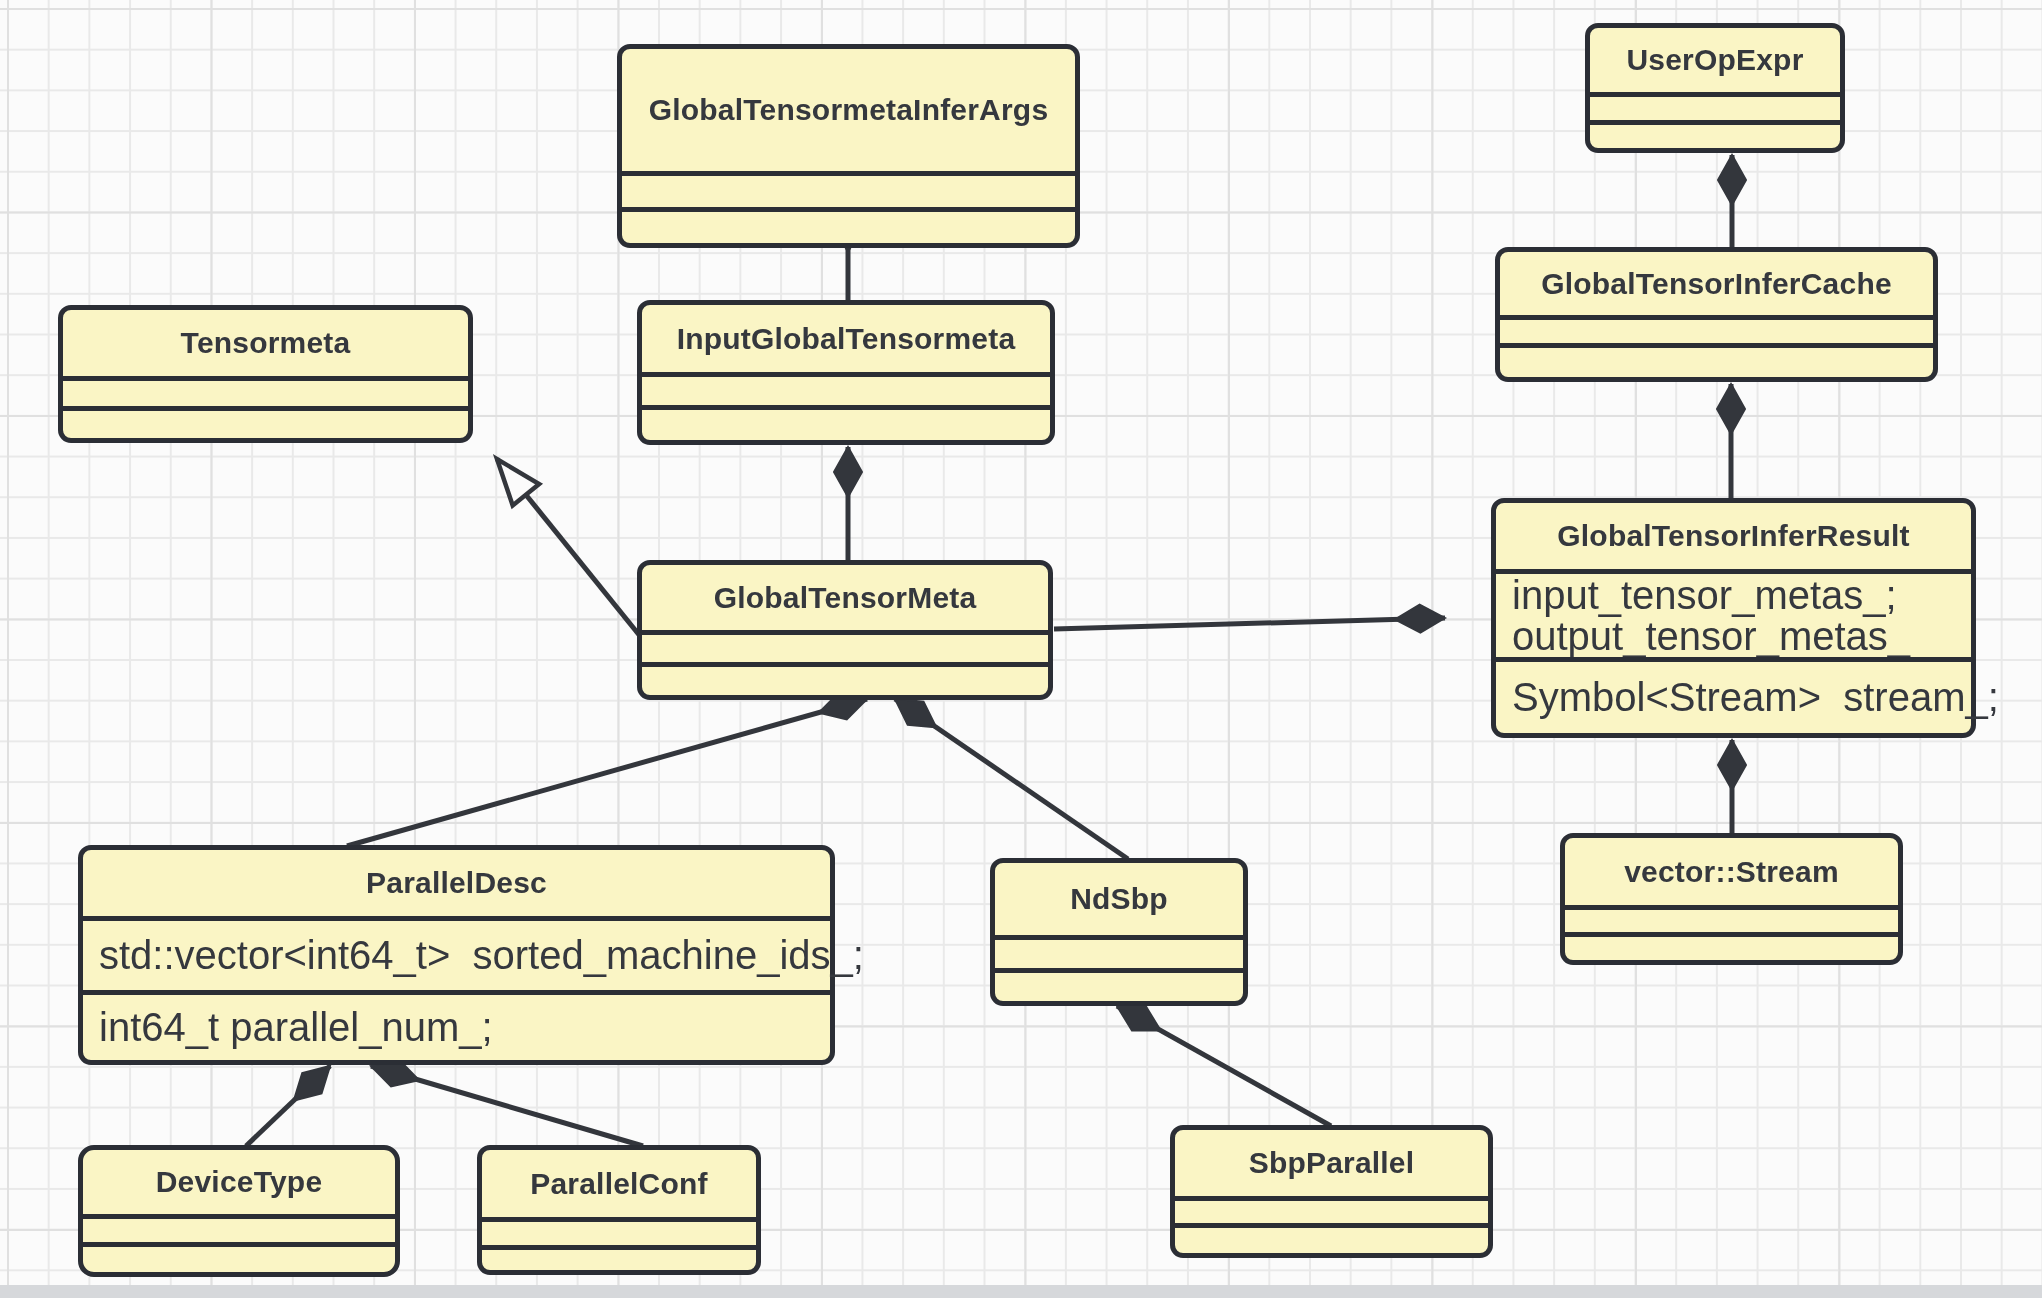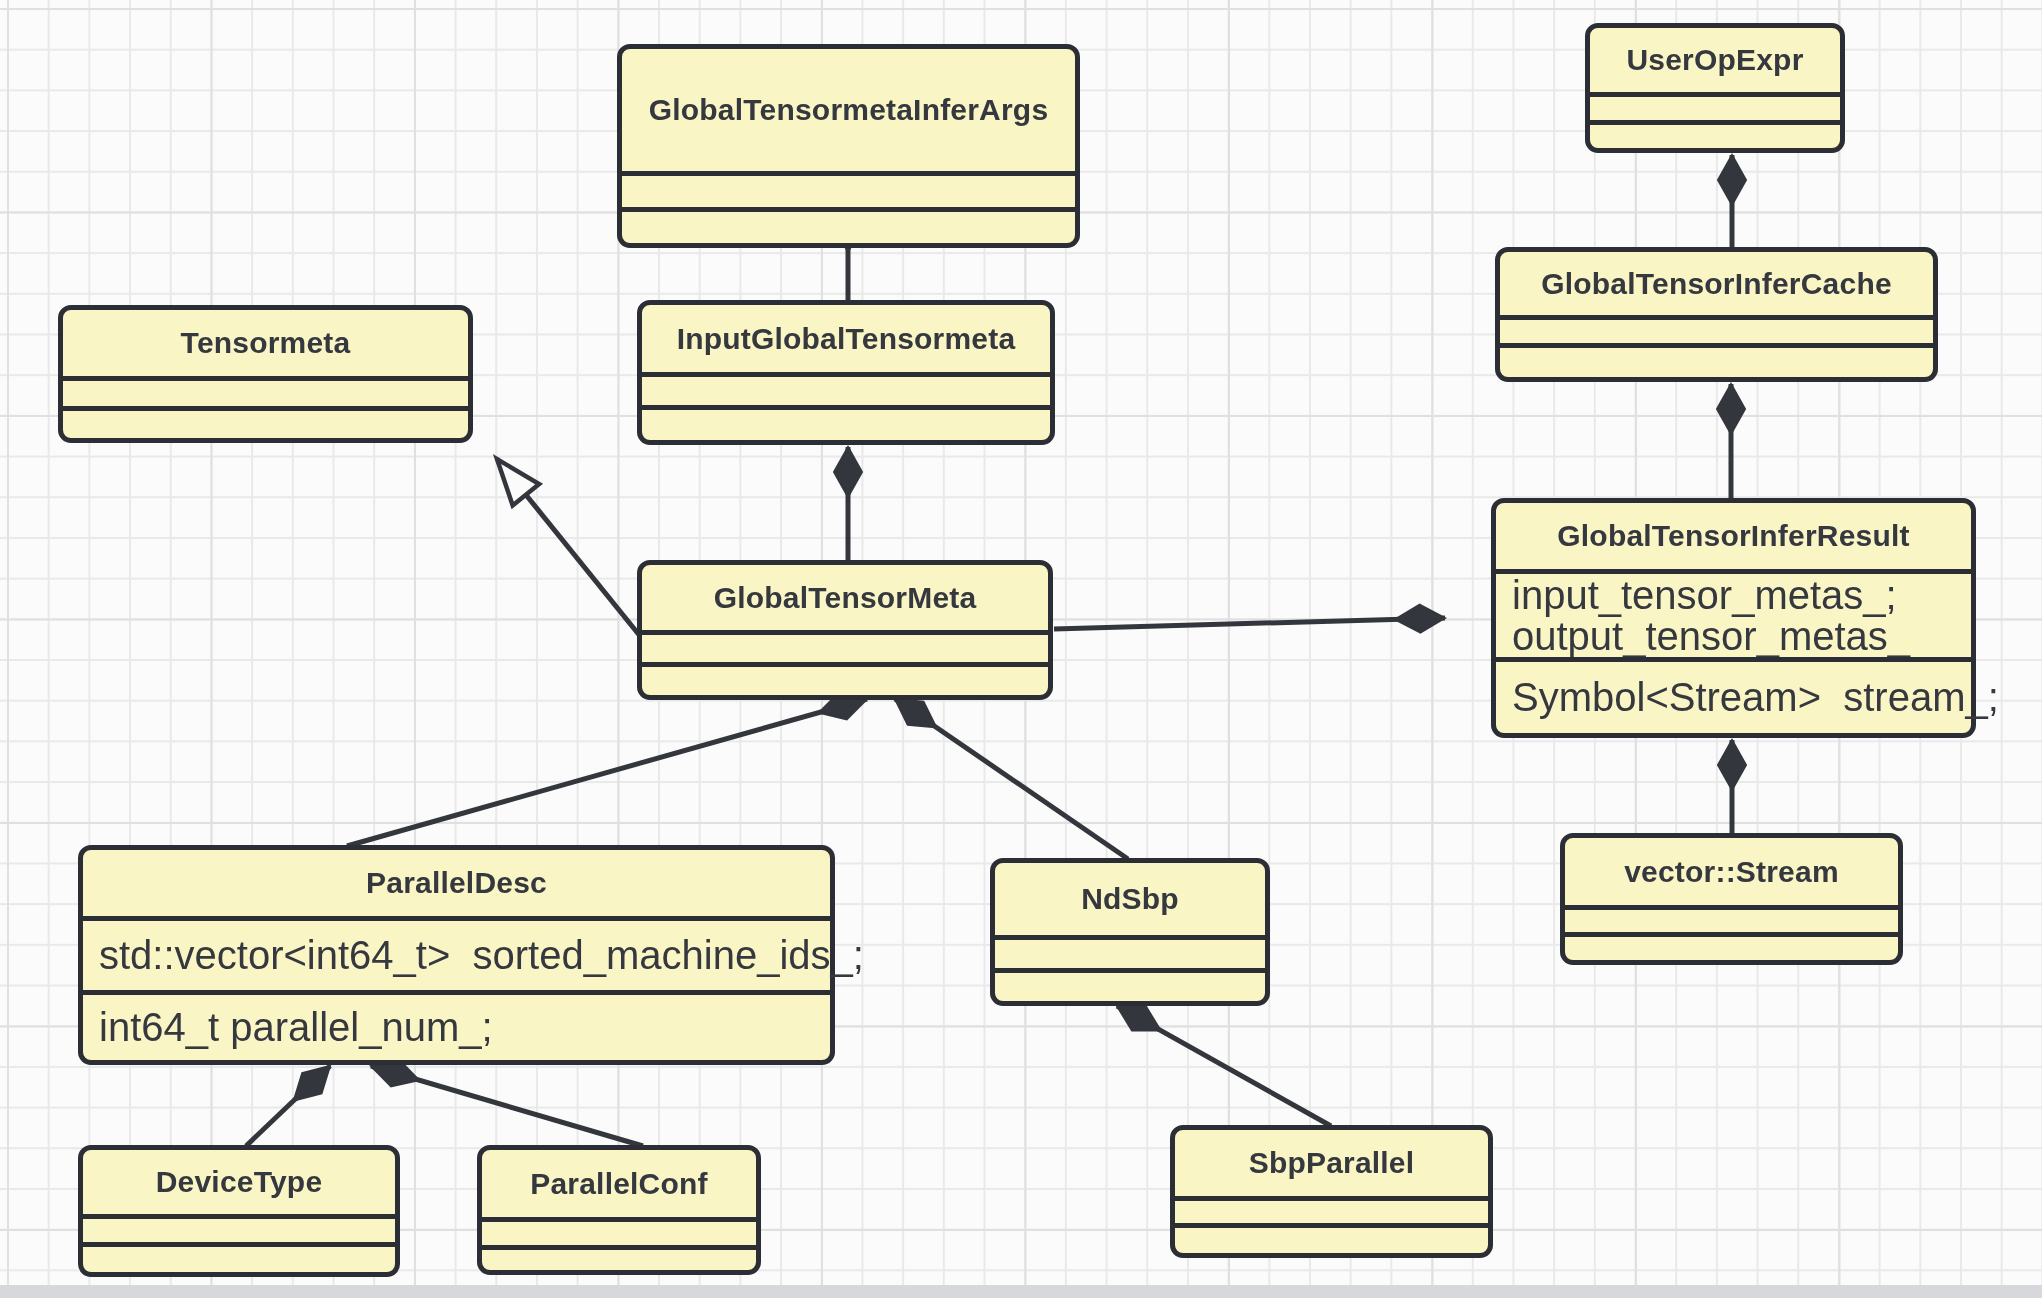--- a/index.html
+++ b/index.html
@@ -150,33 +150,33 @@
   <div class="uml" style="left:78px;top:845px;width:757px;height:220px;">
     <div class="title">ParallelDesc</div>
     <div class="attrs" style="height:74px">
       <span>std::vector&lt;int64_t&gt;  sorted_machine_ids_;</span>
     </div>
     <div class="attrs" style="height:70px">
       <span>int64_t parallel_num_;</span>
     </div>
   </div>
 
-  <div class="uml" style="left:990px;top:858px;width:280px;height:148px;">
+  <div class="uml" style="left:990px;top:858px;width:258px;height:148px;">
     <div class="title">NdSbp</div>
     <div class="comp" style="height:33px"></div>
     <div class="comp" style="height:33px"></div>
   </div>
 
   <div class="uml" style="left:1560px;top:833px;width:343px;height:132px;">
     <div class="title">vector::Stream</div>
     <div class="comp" style="height:27px"></div>
     <div class="comp" style="height:28px"></div>
   </div>
 
-  <div class="uml" style="left:78px;top:1145px;width:322px;height:132px;">
+  <div class="uml" style="left:78px;top:1145px;width:322px;height:132px;border-radius:16px;">
     <div class="title">DeviceType</div>
     <div class="comp" style="height:28px"></div>
     <div class="comp" style="height:30px"></div>
   </div>
 
   <div class="uml" style="left:477px;top:1145px;width:284px;height:130px;text-align:right;">
     <div class="title">ParallelConf</div>
     <div class="comp" style="height:28px"></div>
     <div class="comp" style="height:25px"></div>
   </div>

